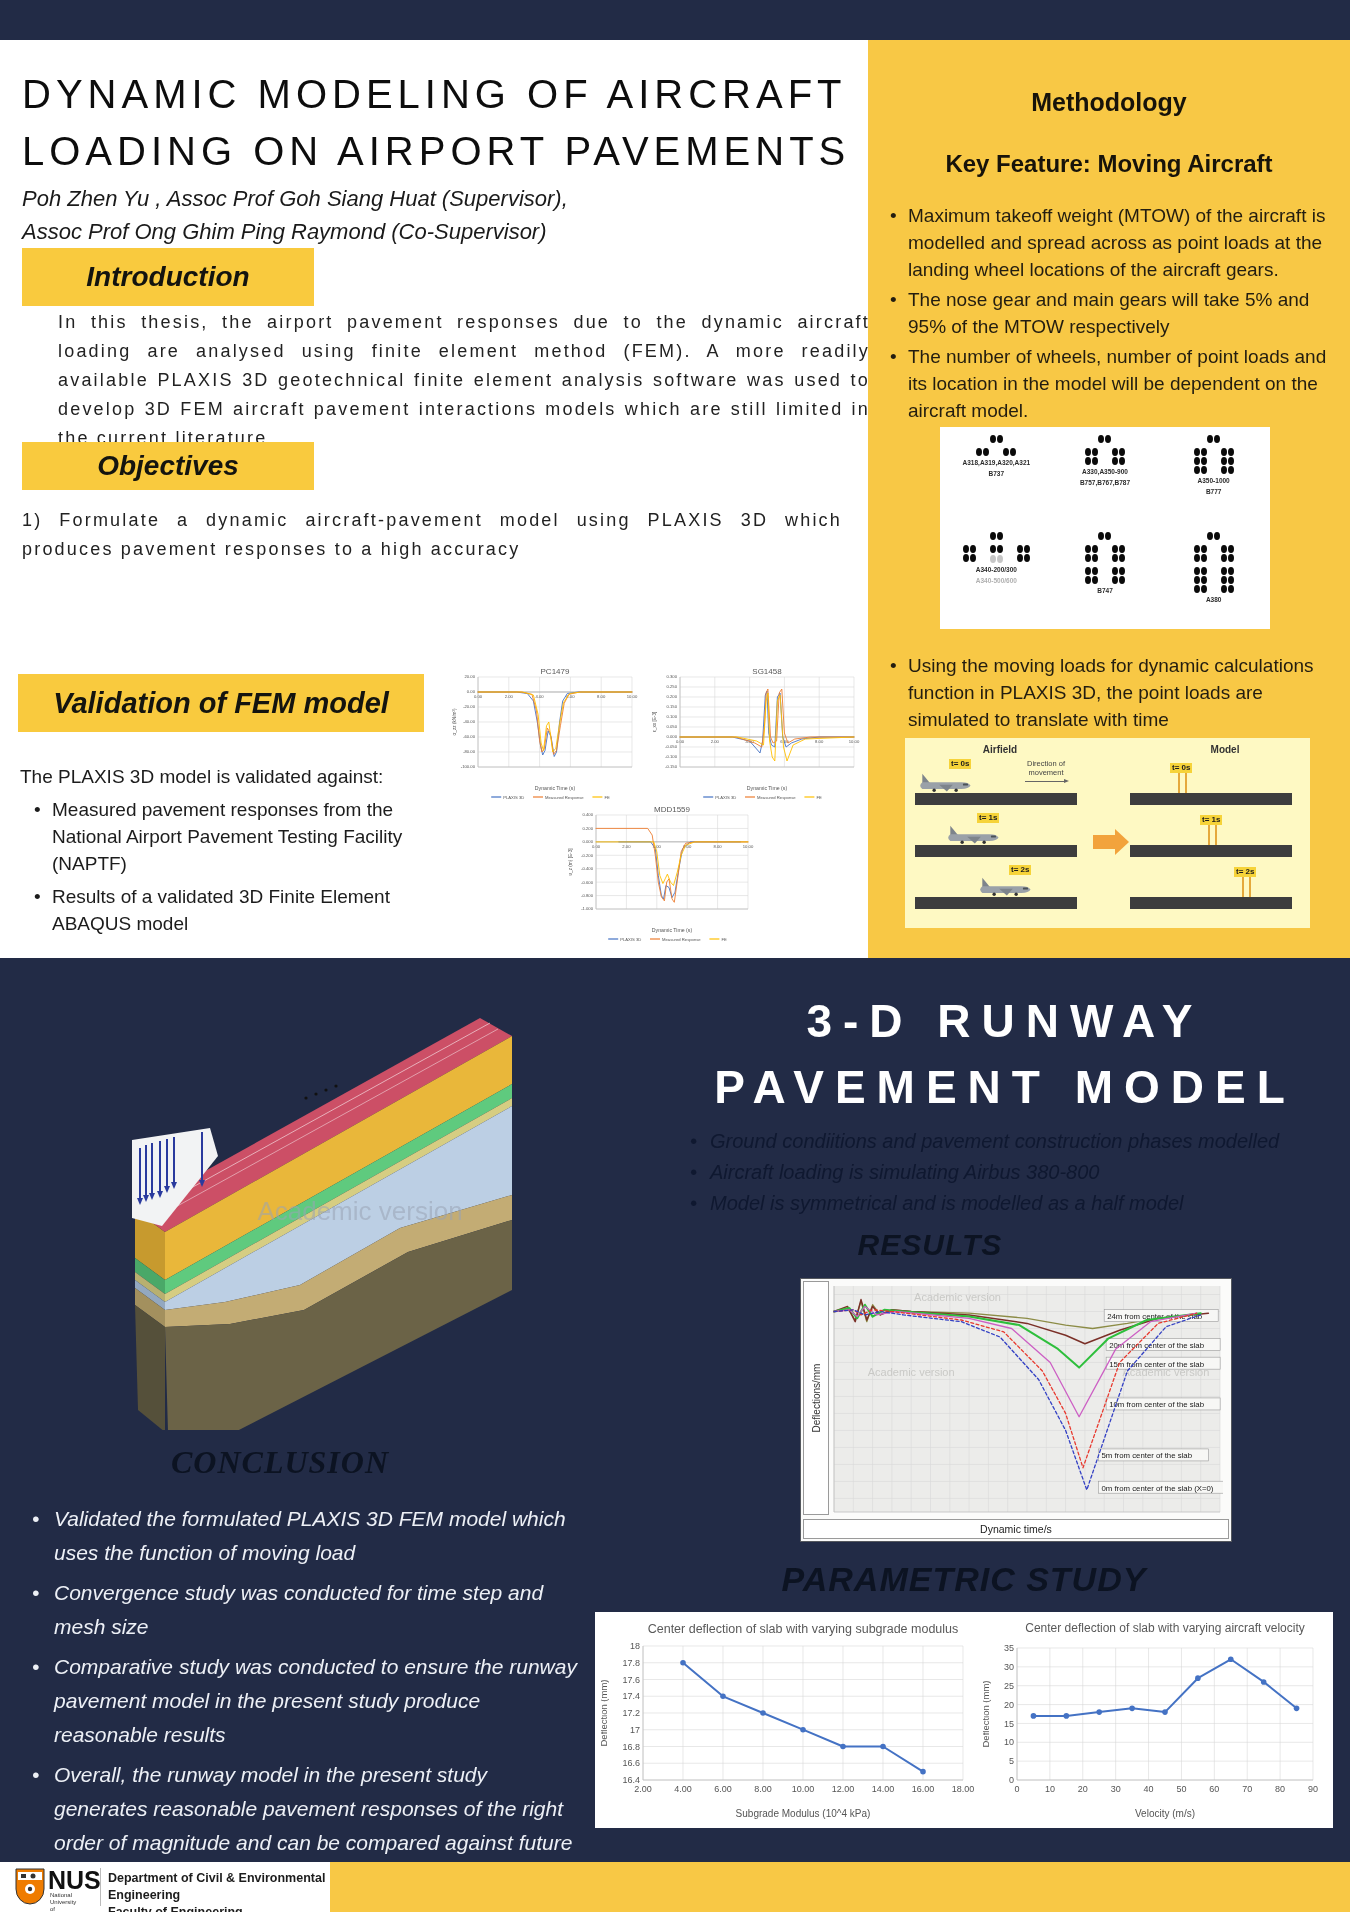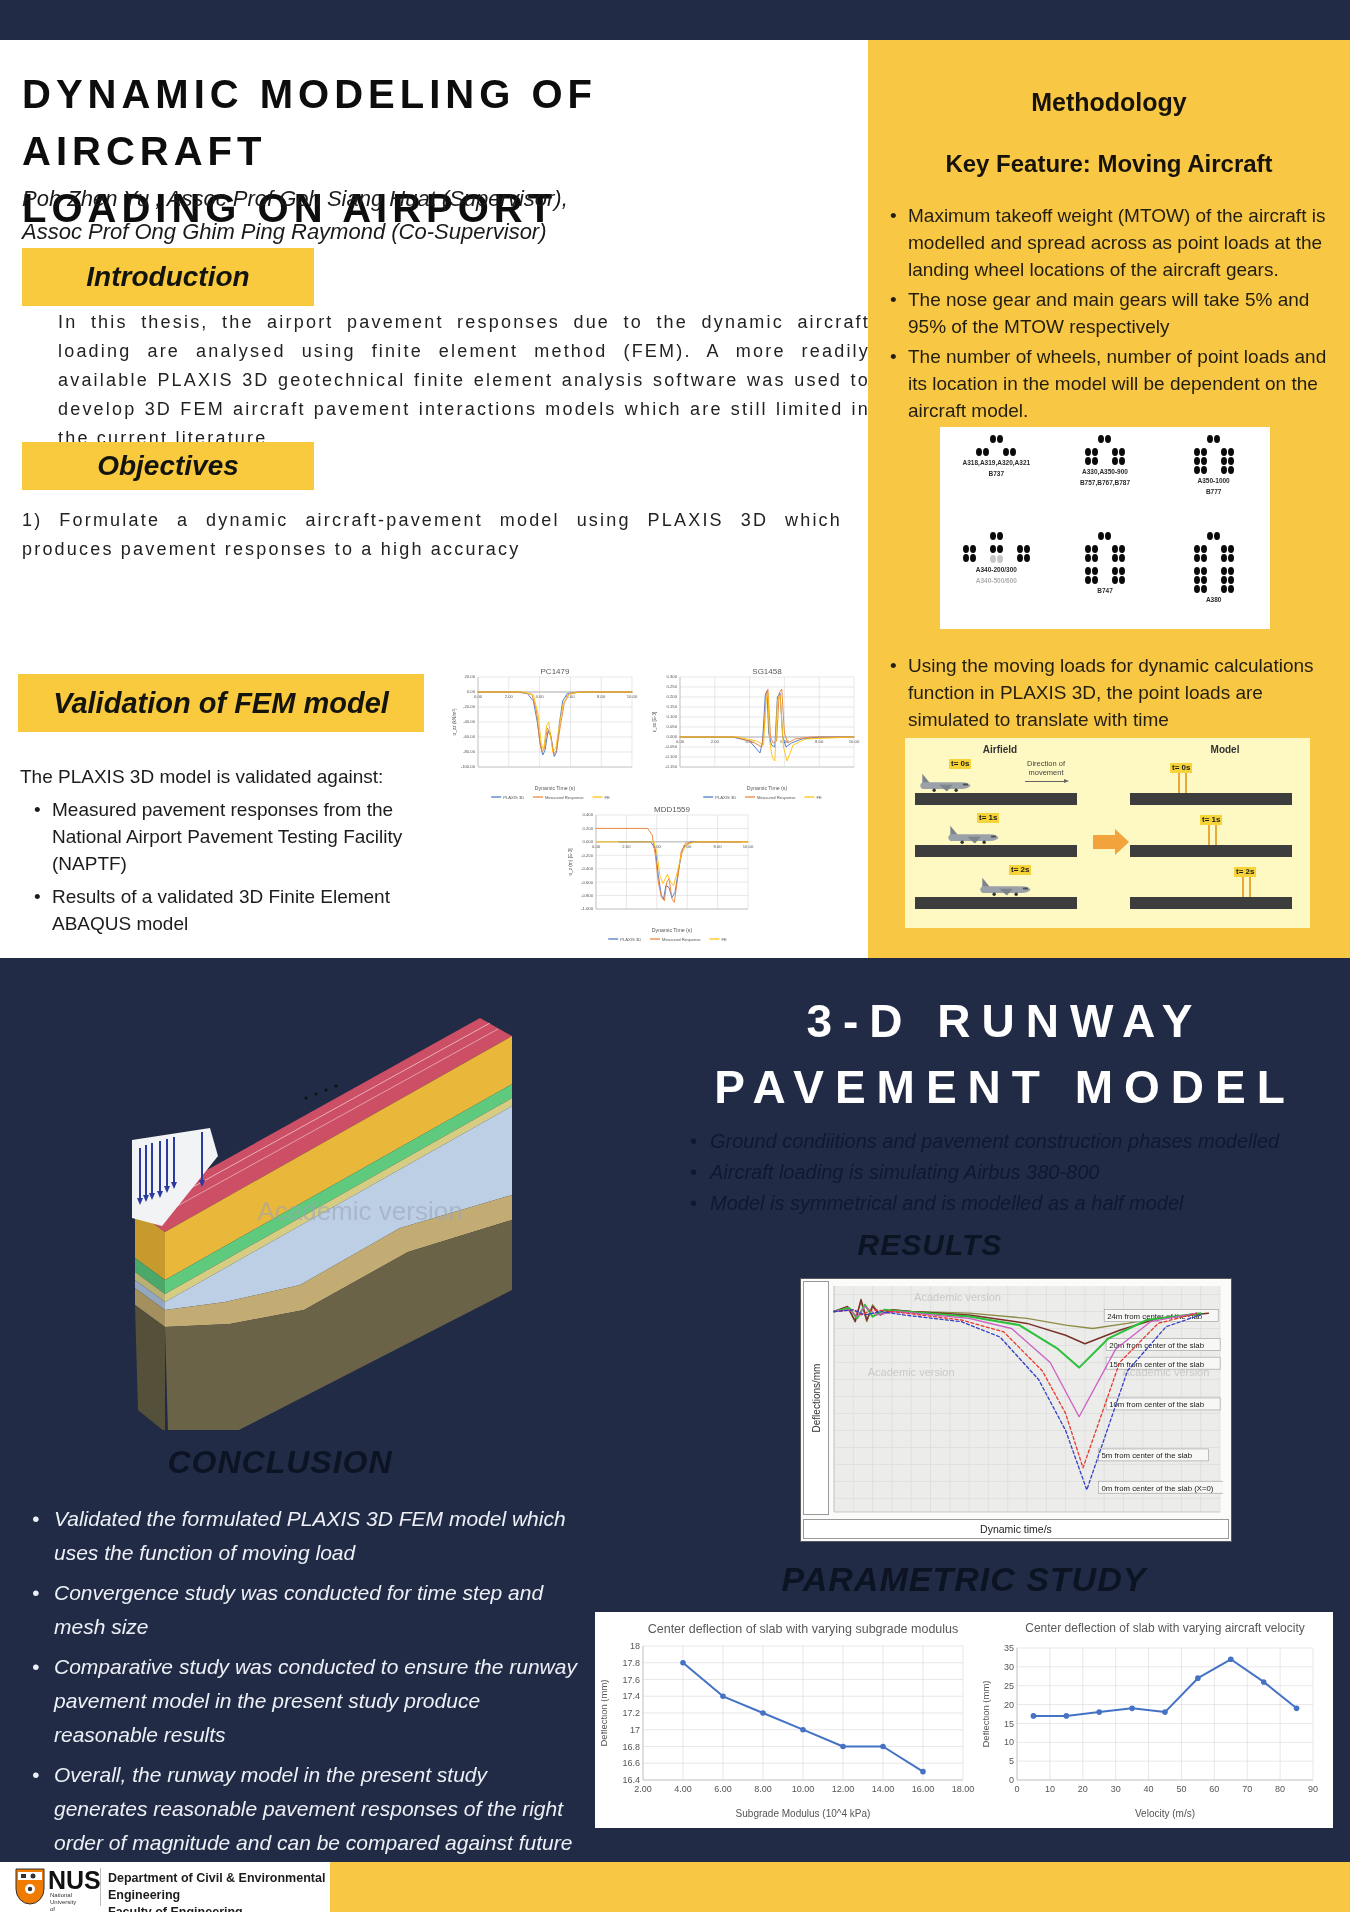--- a/index.html
+++ b/index.html
@@ -5,21 +5,21 @@
   html,body{margin:0;padding:0;background:#ffffff;}
   .page{position:relative;width:1350px;height:1912px;background:#ffffff;overflow:hidden;
         font-family:"Liberation Sans",sans-serif;color:#111;}
   .layer{position:absolute;left:0;top:0;width:0;height:0;overflow:visible;}
   .abs{position:absolute;}
 
   .topbar{left:0;top:0;width:1350px;height:40px;background:#222B46;}
   .rightcol-bg{left:868px;top:40px;width:482px;height:918px;background:#F8C845;}
   .dark-bg{left:0;top:958px;width:1350px;height:904px;background:#222B46;}
 
-  .poster-title{left:22px;top:66px;width:830px;font-size:40px;font-weight:700;letter-spacing:5px;
+  .poster-title{left:22px;top:66px;width:830px;font-size:40px;font-weight:400;letter-spacing:5px;
                 line-height:57px;color:#0d0d0d;}
   .authors{left:22px;top:182px;width:820px;font-size:22px;font-style:italic;line-height:33px;color:#1a1a1a;}
 
   .yellow-box{background:#F9CA3E;display:flex;align-items:center;justify-content:center;
               font-weight:800;font-style:italic;color:#14140f;}
   .intro-box{left:22px;top:248px;width:292px;height:58px;font-size:28px;text-align:center;}
   .obj-box{left:22px;top:442px;width:292px;height:48px;font-size:28px;}
   .val-box{left:18px;top:674px;width:406px;height:58px;font-size:29px;}
 
   .spread{font-size:18px;letter-spacing:2.2px;line-height:29px;text-align:justify;color:#222;}
@@ -78,21 +78,21 @@
 
   
   .model-heading{left:660px;top:988px;width:690px;text-align:center;color:#ffffff;
                  font-size:46px;font-weight:800;letter-spacing:11px;line-height:66px;}
   .model-list{left:688px;top:1126px;width:660px;margin:0;padding:0;list-style:none;
               font-size:20px;font-style:italic;line-height:31px;color:#0f1830;}
   .model-list li{position:relative;padding-left:22px;}
   .model-list li::before{content:"•";position:absolute;left:2px;top:0;}
   .dark-h{font-weight:900;font-style:italic;color:#0C1322;letter-spacing:1px;}
   .results-h{left:650px;top:1228px;width:560px;text-align:center;font-size:30px;}
-  .conclusion-h{left:0px;top:1444px;width:560px;text-align:center;font-size:32px;}
+  .conclusion-h{left:0px;top:1444px;width:560px;text-align:center;font-size:32px;font-family:Liberation Serif, serif;}
   .parametric-h{left:595px;top:1560px;width:738px;text-align:center;font-size:34px;}
   .conc-list{left:28px;top:1502px;width:552px;margin:0;padding:0;list-style:none;
              font-size:21px;font-style:italic;line-height:34px;color:#edf0f6;}
   .conc-list li{position:relative;padding-left:26px;margin-bottom:6px;}
   .conc-list li::before{content:"•";position:absolute;left:4px;top:0;}
 
   .results-panel{left:800px;top:1278px;width:432px;height:264px;background:#fbfbfa;border:1px solid #55585e;
                  display:grid;grid-template-columns:30px 1fr 6px;grid-template-rows:4px 1fr 24px;box-sizing:border-box;}
   .rp-left{grid-column:1;grid-row:1/3;border:1px solid #9a9a9a;margin:2px;position:relative;background:#fff;}
   .rot{position:absolute;left:50%;top:50%;transform:translate(-50%,-50%) rotate(-90deg);

